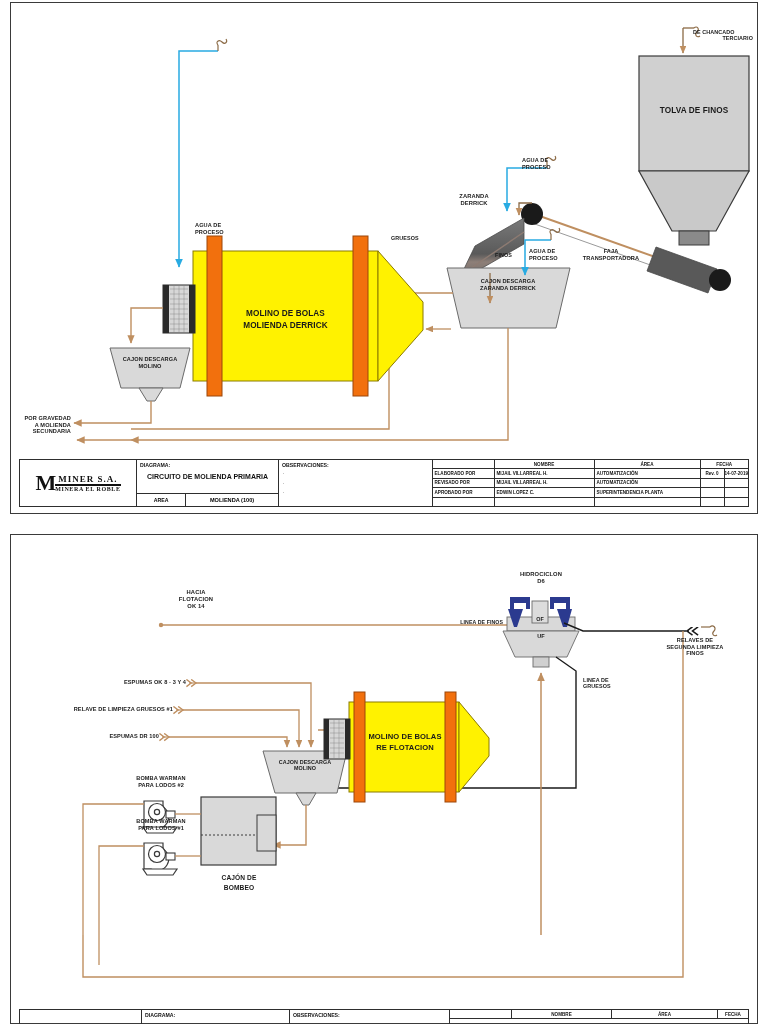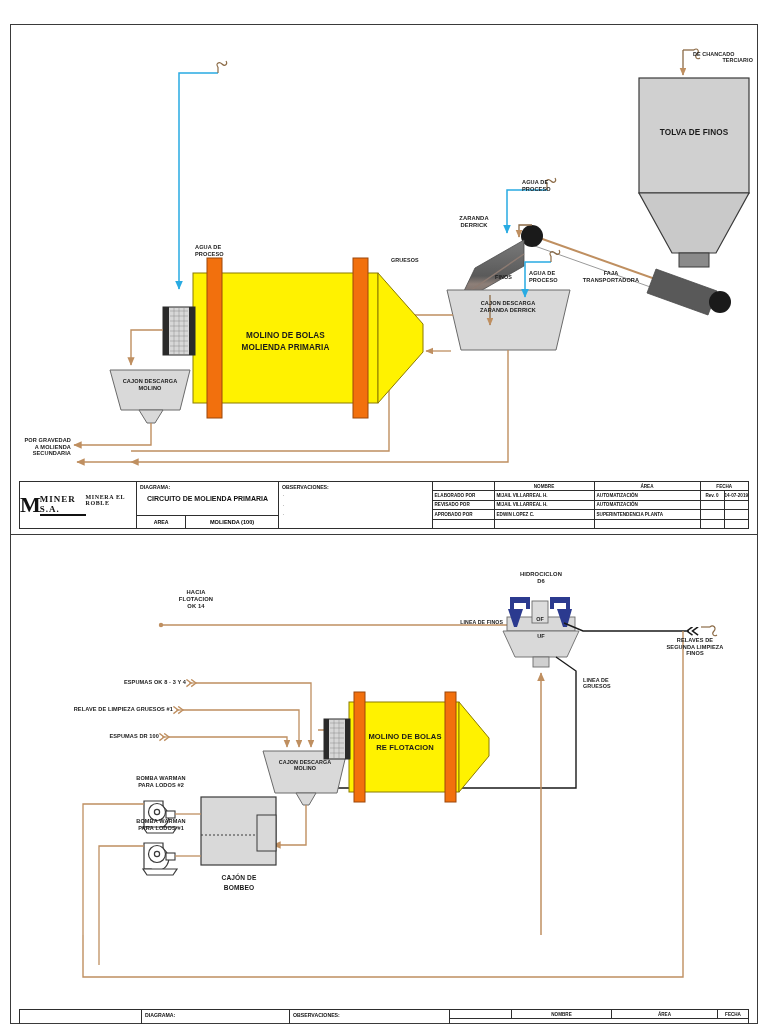--- a/index.html
+++ b/index.html
@@ -1,20 +1,20 @@
 <!DOCTYPE html>
 <html><head>
 <meta charset="utf-8">
 <style>
   html,body{margin:0;padding:0;background:#ffffff;}
   body{width:768px;height:1024px;font-family:"Liberation Sans",sans-serif;overflow:hidden;}
   .page{position:relative;width:768px;height:1024px;background:#fff;}
 
   .sheet{position:absolute;left:10px;background:#fff;border:1.5px solid #3a3a3a;box-sizing:border-box;}
-  #sheet1{top:24px;width:748px;height:512px;}
+  #sheet1{top:2px;width:748px;height:512px;}
   #sheet2{top:534px;width:748px;height:490px;}
 
   .svgwrap{position:absolute;left:0;top:0;width:100%;height:100%;}
   svg{display:block;}
 
   .lbl{position:absolute;font-weight:bold;color:#1a1a1a;line-height:1.18;letter-spacing:.1px;}
   .c{text-align:center;}
   .r{text-align:right;}
   .l{text-align:left;}
 
@@ -27,21 +27,21 @@
   .trow{display:flex;box-sizing:border-box;}
   .trow>div{box-sizing:border-box;border-right:1px solid #2e2e2e;font-size:4.6px;font-weight:bold;color:#111;
             display:flex;align-items:center;padding-left:2px;overflow:hidden;white-space:nowrap;}
   .trow>div:last-child{border-right:none;}
   .hdr{justify-content:center!important;padding-left:0!important;}
 
   
   .logo{position:relative;width:100%;height:100%;display:flex;align-items:center;justify-content:center;
         font-family:"Liberation Serif",serif;}
   .logoM{font-size:22px;font-weight:bold;color:#111;line-height:.8;margin-right:-1px;}
-  .logotxt{display:flex;flex-direction:row;}
+  .logotxt{display:flex;flex-direction:column;text-align:center;}
   .logotop{font-size:9px;font-weight:bold;letter-spacing:1px;color:#111;border-bottom:2px solid #111;padding-bottom:0px;}
   .logobot{font-size:6px;font-weight:bold;letter-spacing:.6px;color:#111;}
   .dots{font-size:5px;color:#111;line-height:1.9;padding-left:4px;}
 </style>
 </head>
 <body>
 
 <div class="page">
 
   <div class="sheet" id="sheet1">
@@ -195,21 +195,21 @@
 
     <div class="lbl l" style="left:484px;top:249px;font-size:5.4px;">FINOS</div>
 
     <div class="lbl c" style="left:438px;top:275px;width:118px;font-size:5.6px;">
       <div>CAJON DESCARGA</div>
       <div>ZARANDA DERRICK</div>
     </div>
 
     <div class="lbl c" style="left:192px;top:305px;width:165px;font-size:8.2px;line-height:1.45;">
       <div>MOLINO DE BOLAS</div>
-      <div>MOLIENDA PRIMARIA</div>
+      <div>MOLIENDA DERRICK</div>
     </div>
 
     <div class="lbl c" style="left:100px;top:353px;width:78px;font-size:5.6px;">
       <div>CAJON DESCARGA</div>
       <div>MOLINO</div>
     </div>
 
     <div class="lbl r" style="left:-4px;top:412px;width:64px;font-size:5.6px;">
       <div>POR GRAVEDAD</div>
       <div>A MOLIENDA</div>

